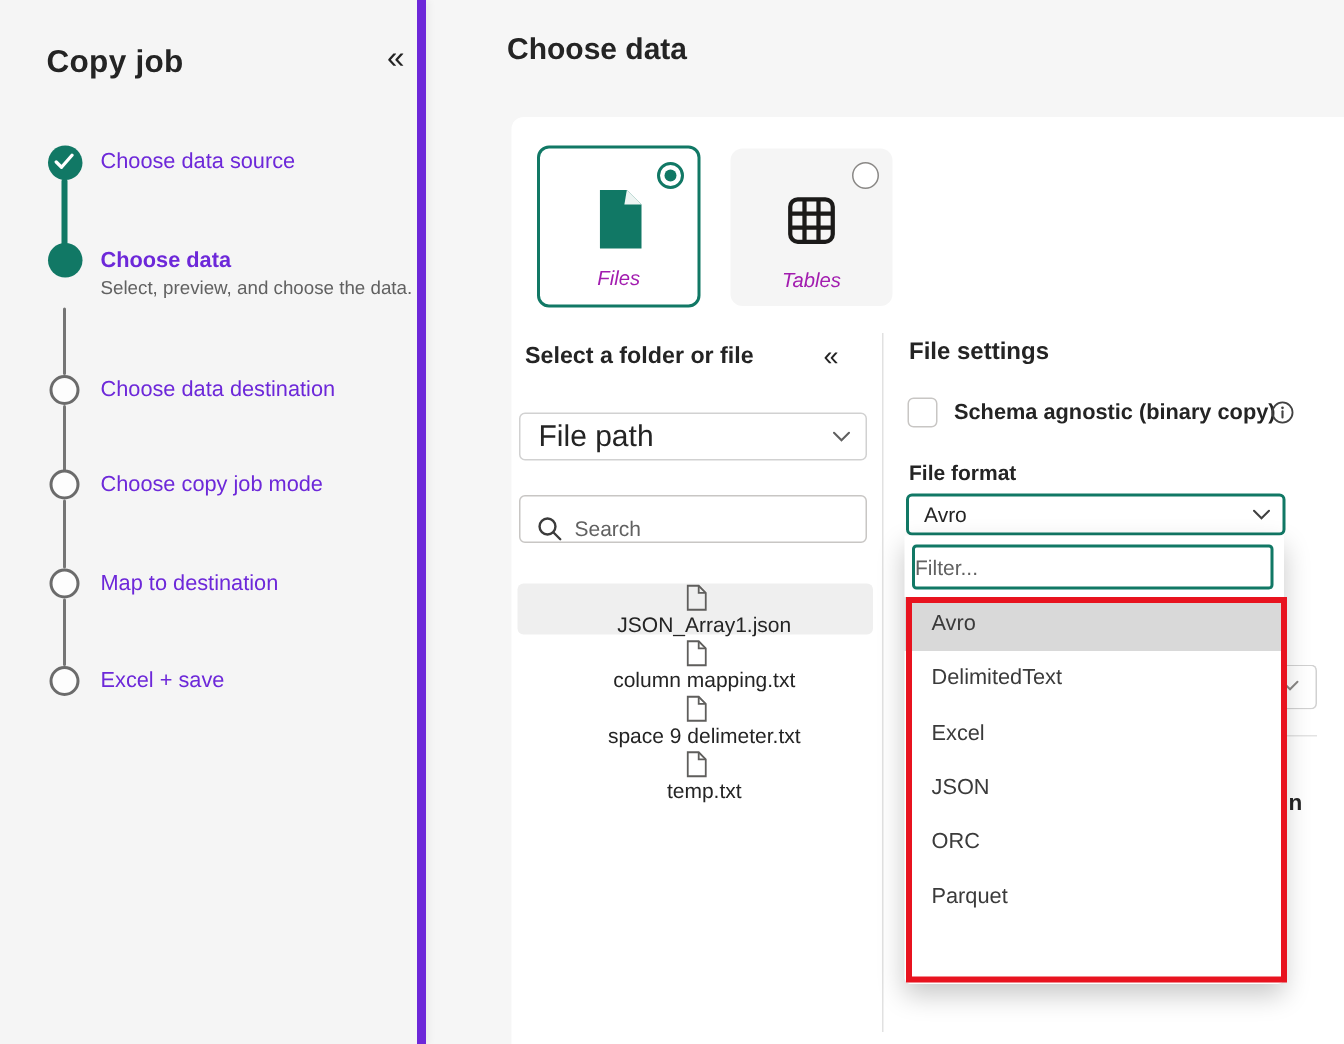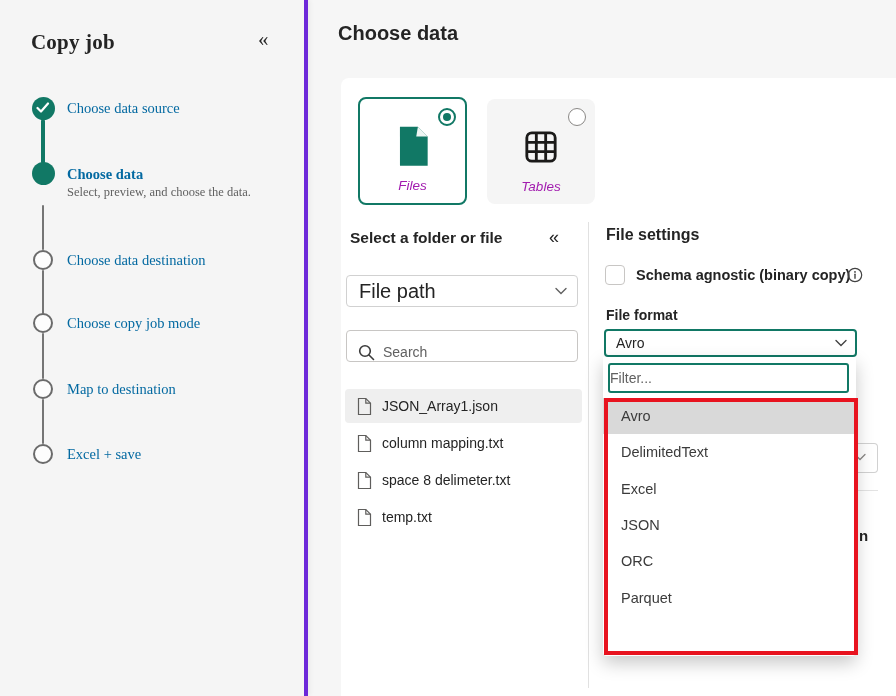--- a/index.html
+++ b/index.html
@@ -1,36 +1,36 @@
 <!DOCTYPE html>
 <html><head>
 <meta charset="utf-8">
 <style>
   * { margin:0; padding:0; box-sizing:border-box; }
   html,body { width:896px; height:696px; }
   body { font-family:"Liberation Sans", sans-serif; color:#242424; background:#fff; }
   .stage { position:relative; width:896px; height:696px; overflow:hidden; background:#f6f6f6; }
 
   
-  .sidebar { position:absolute; left:0; top:0; width:308px; height:696px;
-             background:#f5f5f5; border-right:4px solid #6d28d9;
-             box-shadow:2px 0 5px rgba(0,0,0,.05);font-family:Liberation Serif, serif; }
+  .sidebar { position:absolute; left:0; top:0; width:284px; height:696px;
+             background:#f5f5f5; border-right:6px solid #6d28d9;
+             box-shadow:2px 0 5px rgba(0,0,0,.05); }
   .sb-title { position:absolute; left:31px; top:30px; font-size:21px; font-weight:700; letter-spacing:.2px; }
   .sb-collapse { position:absolute; left:258px; top:27px; font-size:21px; color:#242424; cursor:pointer; }
 
   .step-line { position:absolute; left:41px; width:4px; background:#6b6b6b; border-radius:2px; }
   .step-line.teal { background:#117865; }
   .step-line.thin { width:2px; left:42px; background:#757575; }
 
   .circle { position:absolute; border-radius:50%; }
   .circle.done, .circle.current { width:23px; height:23px; background:#117865; }
   .circle.done svg { position:absolute; left:4px; top:5px; }
   .circle.empty { width:20px; height:20px; background:#fdfdfd; border:2px solid #6b6b6b; }
 
-  .step-label { position:absolute; left:67px; font-size:14.5px; color:#0369a1; white-space:nowrap; }
+  .step-label { position:absolute; left:67px; font-size:14.5px; color:#6d28d9; white-space:nowrap; }
   .step-label.bold { font-weight:700; }
   .step-desc { position:absolute; left:67px; font-size:12.5px; color:#616161; white-space:nowrap; }
 
   
   .main-title { position:absolute; left:338px; top:22px; font-size:20px; font-weight:700; }
   .panel { position:absolute; left:341px; top:78px; width:555px; height:618px;
            background:#fff; border-radius:8px 0 0 0; }
 
   
   .card { position:absolute; border-radius:8px; cursor:pointer; }
@@ -54,21 +54,21 @@
   .select-box .grow { flex:1; }
   .search-box { position:absolute; left:346px; top:330px; width:232px; height:32px;
                 display:flex; align-items:center; background:#fff; border:1px solid #c8c6c4;
                 border-radius:4px; padding:12px 8px 0 11px; }
   .search-box input, .filter-wrap input { border:none; outline:none; flex:1; min-width:0;
                 font-size:14px; font-family:inherit; color:#242424; background:transparent; }
   .search-box input::placeholder, .filter-wrap input::placeholder { color:#616161; }
   .search-box svg { margin-right:8px; flex:0 0 auto; }
 
   .file-row { position:absolute; left:345px; width:237px; height:34px; display:flex; align-items:center;
-              padding-left:12px; border-radius:4px; font-size:14px; color:#242424; cursor:pointer; }
+              padding-left:12px; border-radius:4px; font-size:14px; color:#242424; cursor:pointer;flex-direction:column; }
   .file-row svg { margin-right:10px; flex:0 0 auto; }
   .file-row.sel { background:#efefef; }
 
   .divider-v { position:absolute; left:588px; top:222px; width:1px; height:466px; background:#e1e1e1; }
 
   
   .fs-title { position:absolute; left:606px; top:226px; font-size:16px; font-weight:700; }
   .checkbox { position:absolute; left:605px; top:265px; width:20px; height:20px; background:#fff;
               border:1px solid #c8c6c4; border-radius:4px; cursor:pointer; }
   .cb-label { position:absolute; left:636px; top:267px; font-size:14.5px; font-weight:700; white-space:nowrap; }
@@ -195,21 +195,21 @@
       <path d="M1.5 1.5 H8.8 L13.5 6.2 V17.5 H1.5 Z"></path>
         <path d="M8.8 1.5 V6.2 H13.5"></path>
     </svg>
     <span>column mapping.txt</span>
   </div>
   <div class="file-row" style="top:463px;">
     <svg width="15" height="19" viewBox="0 0 15 19" fill="none" stroke="#5f5e5c" stroke-width="1.2">
       <path d="M1.5 1.5 H8.8 L13.5 6.2 V17.5 H1.5 Z"></path>
         <path d="M8.8 1.5 V6.2 H13.5"></path>
     </svg>
-    <span>space 8 delimeter.txt</span>
+    <span>space 9 delimeter.txt</span>
   </div>
   <div class="file-row" style="top:500px;text-align:center;">
     <svg width="15" height="19" viewBox="0 0 15 19" fill="none" stroke="#5f5e5c" stroke-width="1.2">
       <path d="M1.5 1.5 H8.8 L13.5 6.2 V17.5 H1.5 Z"></path>
         <path d="M8.8 1.5 V6.2 H13.5"></path>
     </svg>
     <span>temp.txt</span>
   </div>
 
   <div class="divider-v"></div>

